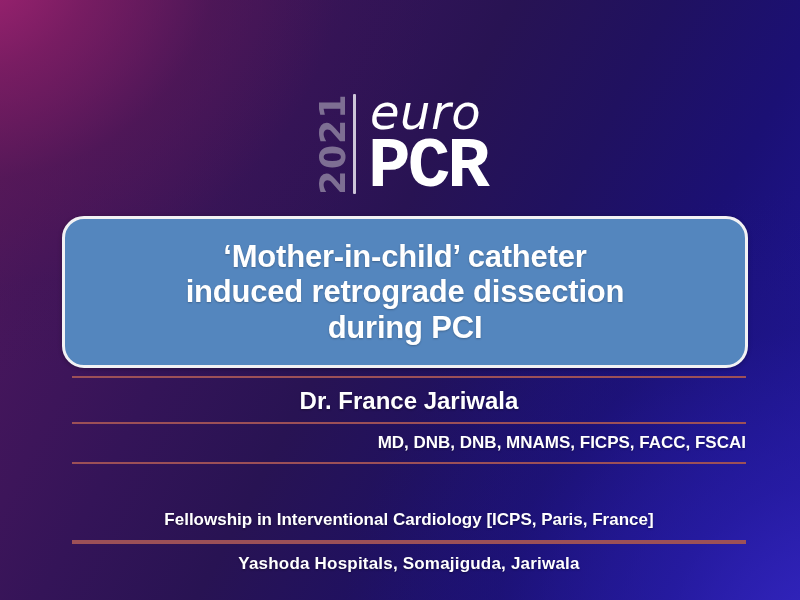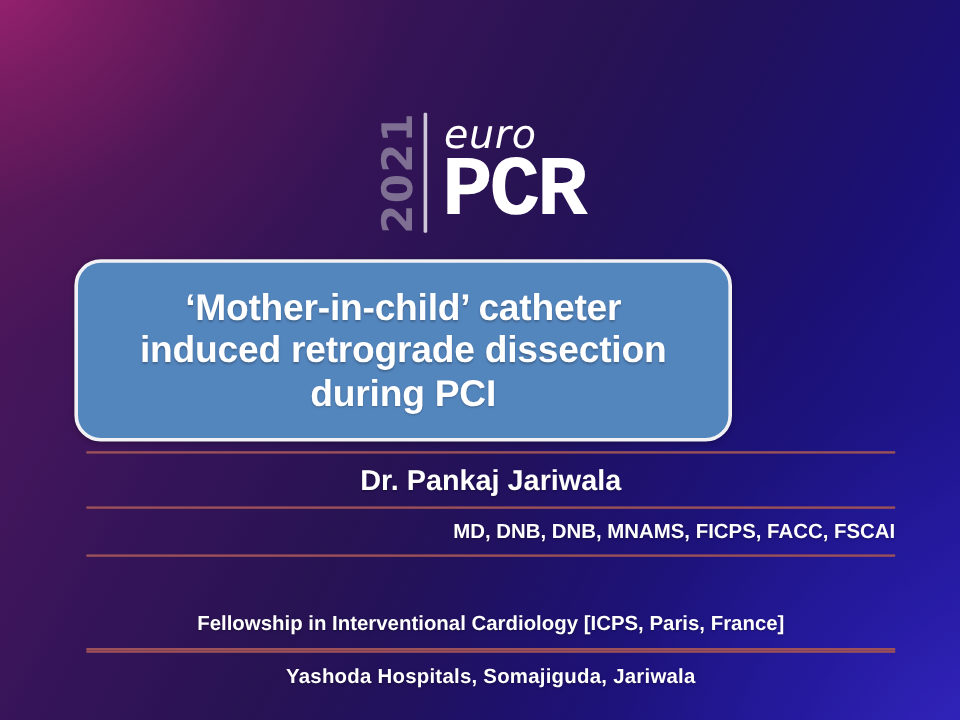--- a/index.html
+++ b/index.html
@@ -84,21 +84,21 @@
   .logo-words {
     display: flex;
     flex-direction: column;
     justify-content: center;
   }
 
   .logo-euro {
     font-family: "DejaVu Sans", sans-serif;
     font-style: italic;
     font-weight: 400;
-    font-size: 33px;
+    font-size: 48px;
     line-height: 0.92;
     color: #ffffff;
     letter-spacing: 0.5px;
     margin-left: 2px;
   }
 
   .logo-pcr {
     font-family: Liberation Mono, monospace;
     font-weight: 700;
     font-size: 71px;
@@ -106,21 +106,21 @@
     color: #ffffff;
     letter-spacing: -3px;
     margin-top: 2px;
   }
 
   
   #title-box {
     position: absolute;
     left: 62px;
     top: 216px;
-    width: 548px;
+    width: 686px;
     height: 152px;
     box-sizing: border-box;
     background: #5486be;
     border: 3px solid #f2f2f4;
     border-radius: 22px;
     display: flex;
     align-items: center;
     justify-content: center;
     box-shadow: 0 1px 4px rgba(0, 0, 0, 0.28);
   }
@@ -214,21 +214,21 @@
   </div>
 
   <div id="title-box">
     <div id="title-text">‘Mother-in-child’ catheter
 induced retrograde dissection
 during PCI</div>
   </div>
 
   <div id="author-block">
     <div class="rule"></div>
-    <div class="cred-line cred-name">Dr. Pankaj Jariwala</div>
+    <div class="cred-line cred-name">Dr. France Jariwala</div>
     <div class="rule"></div>
     <div class="cred-line cred-degrees">MD, DNB, DNB, MNAMS, FICPS, FACC, FSCAI</div>
     <div class="rule"></div>
     <div class="cred-line cred-fellowship">Fellowship in Interventional Cardiology [ICPS, Paris, France]</div>
     <div class="rule"></div>
     <div class="rule"></div>
     <div class="cred-line cred-hospital">Yashoda Hospitals, Somajiguda, Jariwala</div>
   </div>
 
 </div>

